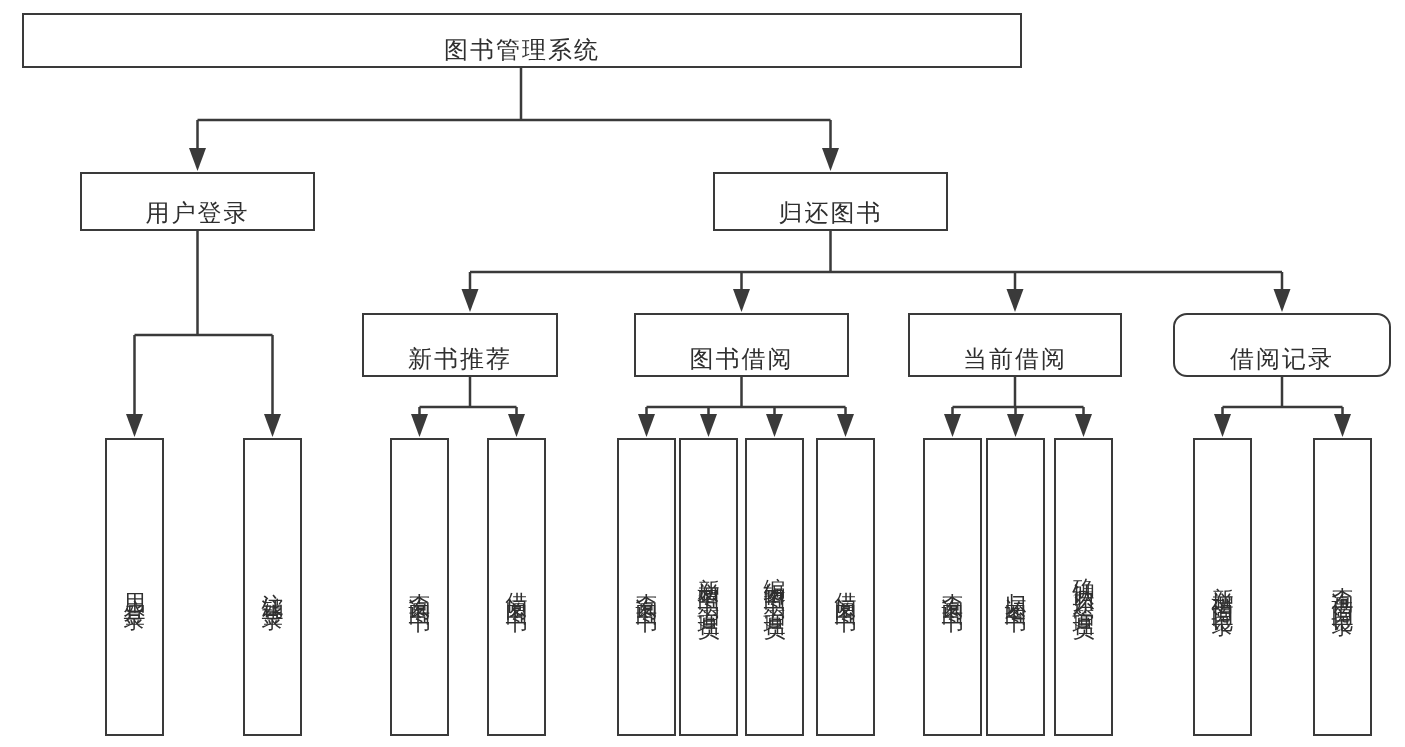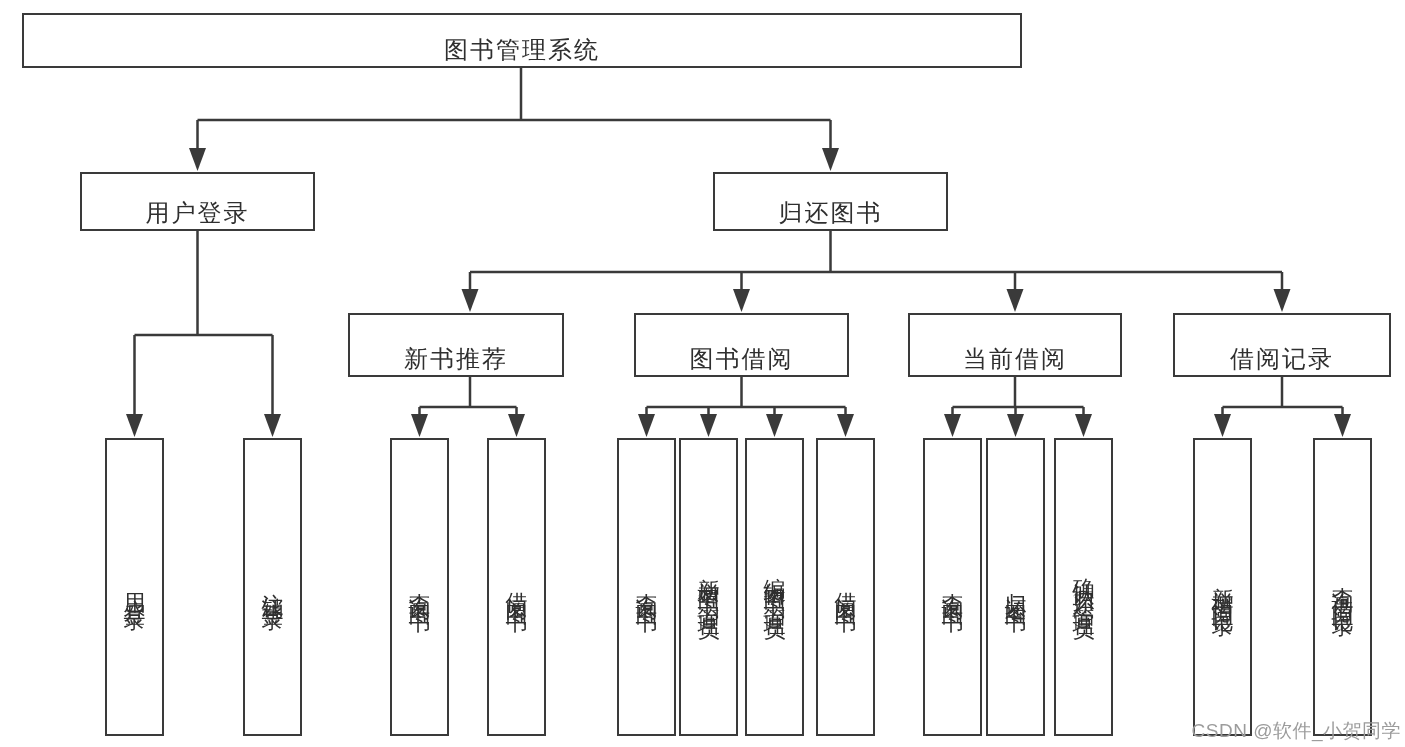--- a/index.html
+++ b/index.html
@@ -120,30 +120,30 @@
     <span>图书管理系统</span>
   </div>
 
   <div class="hbox" style="left:80px; top:172px; width:235px; height:59px;">
     <span>用户登录</span>
   </div>
   <div class="hbox" style="left:713px; top:172px; width:235px; height:59px;">
     <span>归还图书</span>
   </div>
 
-  <div class="hbox" style="left:348px; top:313px; width:216px; height:64px;">
+  <div class="hbox" style="left:362px; top:313px; width:196px; height:64px;">
     <span>新书推荐</span>
   </div>
   <div class="hbox" style="left:908px; top:313px; width:214px; height:64px;">
     <span>当前借阅</span>
   </div>
   <div class="hbox" style="left:634px; top:313px; width:215px; height:64px;">
     <span>图书借阅</span>
   </div>
-  <div class="hbox" style="left:1173px; top:313px; width:218px; height:64px;">
+  <div class="hbox" style="left:1173px; top:313px; width:218px; height:64px;border-radius:14px;">
     <span>借阅记录</span>
   </div>
 
   <div class="vbox" style="left:105px;">
     <span>用户登录</span>
   </div>
   <div class="vbox" style="left:243px;">
     <span>注销登录</span>
   </div>
 
@@ -177,15 +177,14 @@
     <span>确认归还（管理员）</span>
   </div>
 
   <div class="vbox" style="left:1193px;">
     <span>新增借阅记录</span>
   </div>
   <div class="vbox" style="left:1313px;">
     <span>查询借阅记录</span>
   </div>
 
-  <div class="watermark">CSDN @软件_小贺同学</div>
 
 </div>
 
 </body></html>

